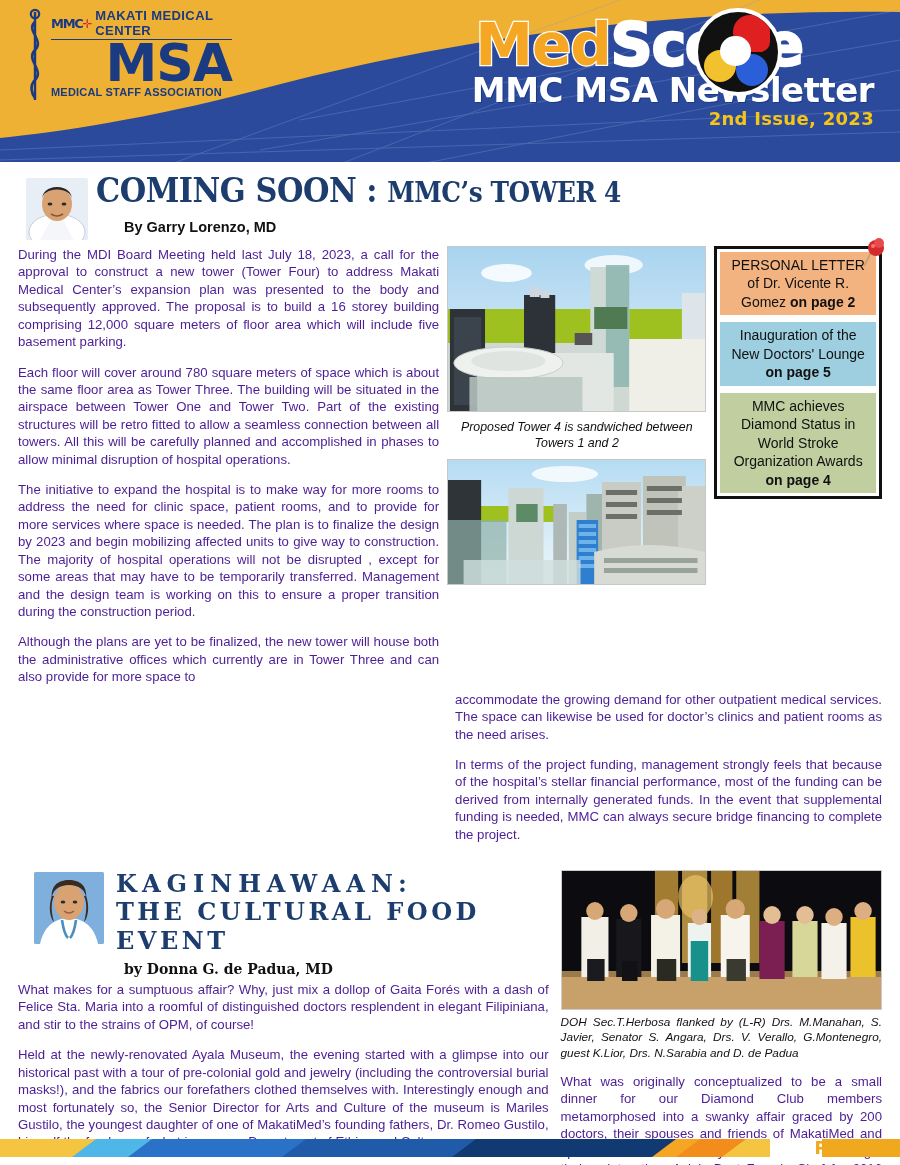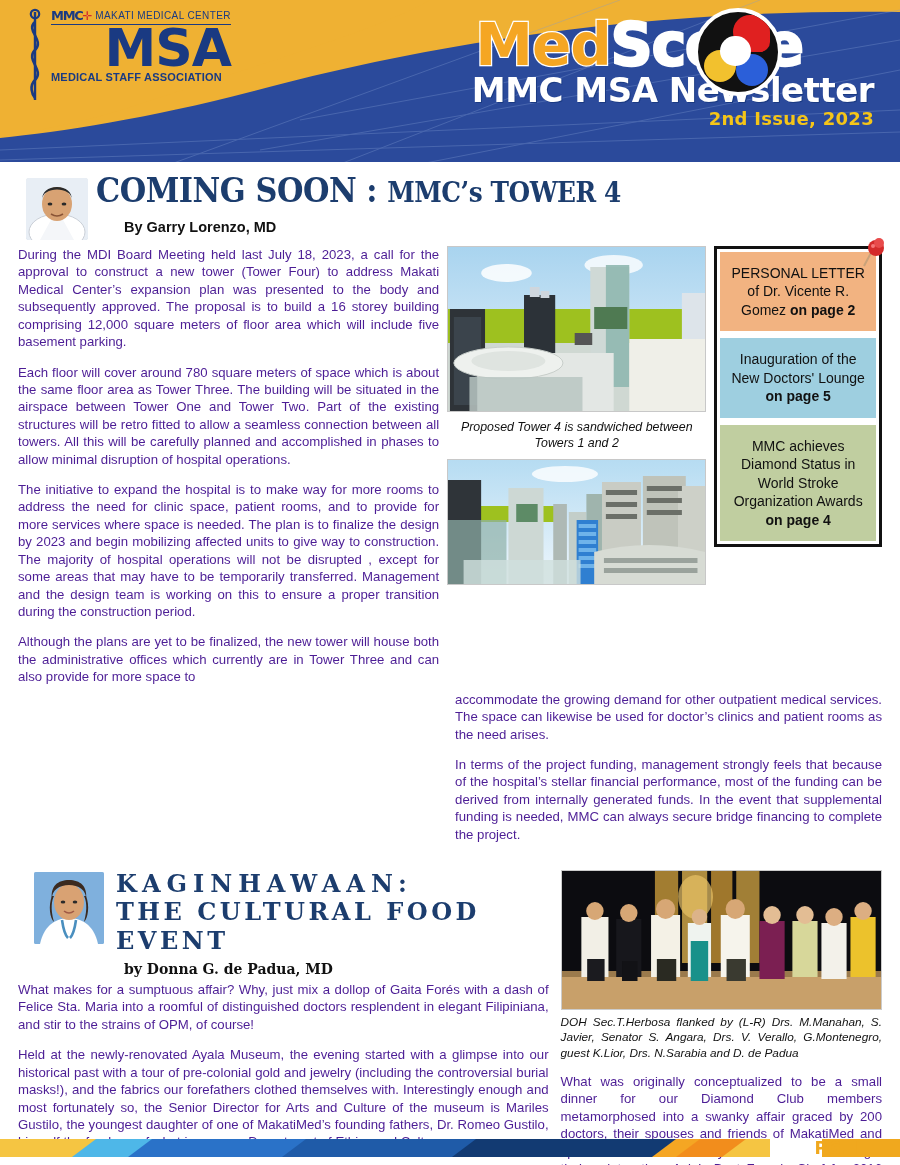--- a/index.html
+++ b/index.html
@@ -38,23 +38,22 @@
     display: flex; align-items: center; gap: 4px;
     border-bottom: 1.6px solid #1a3a82;
     padding-bottom: 1px;
   }
   .logo-mmc {
     font-weight: 900; font-size: 13px; color: #1a3a82;
     letter-spacing: -1.3px; font-family: "DejaVu Sans", sans-serif;
   }
   .logo-mmc .redstar { color: #d32b2b; font-size: 12px; }
   .logo-mmc-full {
-    font-size: 10px; color: #1a3a82; font-weight: 400;
+    font-size: 13px; color: #1a3a82; font-weight: 700;
     letter-spacing: .4px;
-    text-align: right;
   }
   .logo-msa {
     font-size: 52px; font-weight: 900; color: #1a3a82;
     line-height: .92; letter-spacing: -1px;
     font-family: "DejaVu Sans", sans-serif;
     text-align: right;
   }
   .logo-msa-sub {
     font-size: 11px; font-weight: 900; color: #1a3a82;
     letter-spacing: .2px; margin-top: -2px;
@@ -163,21 +162,21 @@
     color: #111; margin-top: 7px; line-height: 1.3;
   }
 
   
   .promo-frame {
     border: 3px solid #111;
     background: #fff; padding: 3px;
     position: relative;
   }
   .promo {
-    padding: 12px 6px; text-align: center;
+    padding: 4px 6px; text-align: center;
     font-size: 14px; line-height: 1.32; color: #111;
   }
   .promo b { font-weight: bold; }
   .promo-orange { background: #f2b381; }
   .promo-blue   { background: #9ecfe0; margin-top: 7px; }
   .promo-green  { background: #c0ceA0; margin-top: 7px; }
   .pushpin {
     position: absolute; right: -10px; top: -12px;
     width: 30px; height: 32px;
   }

